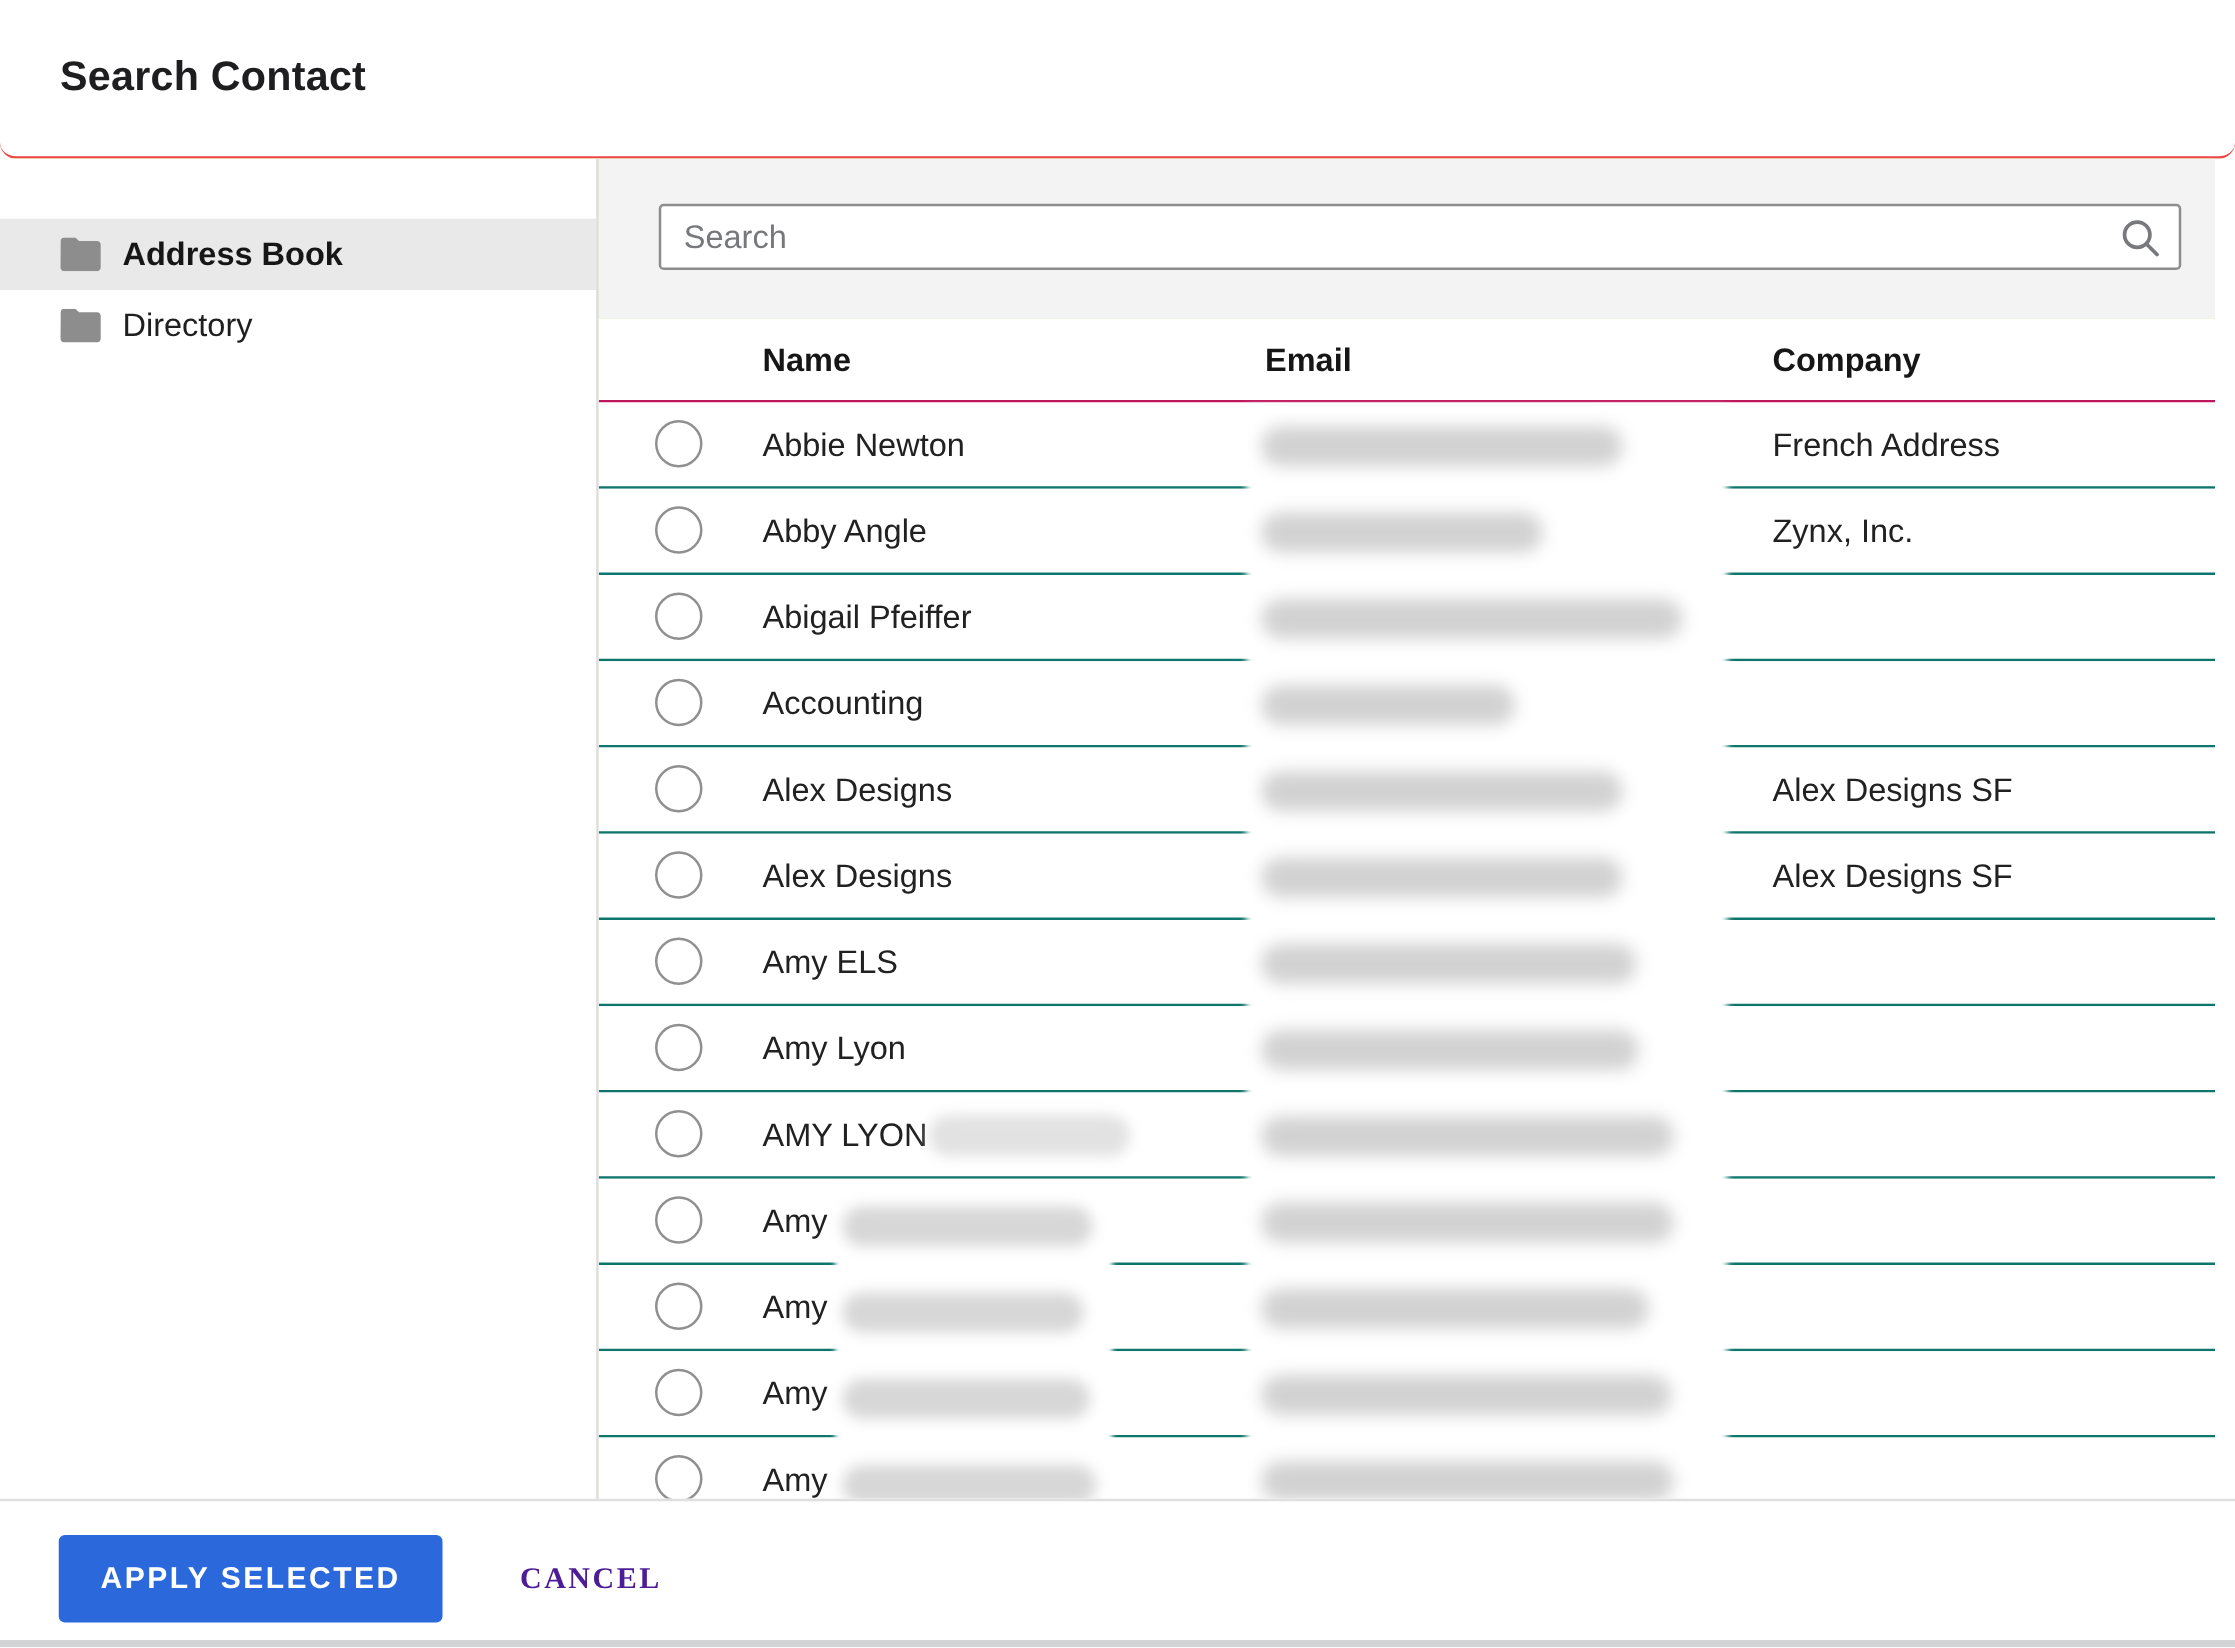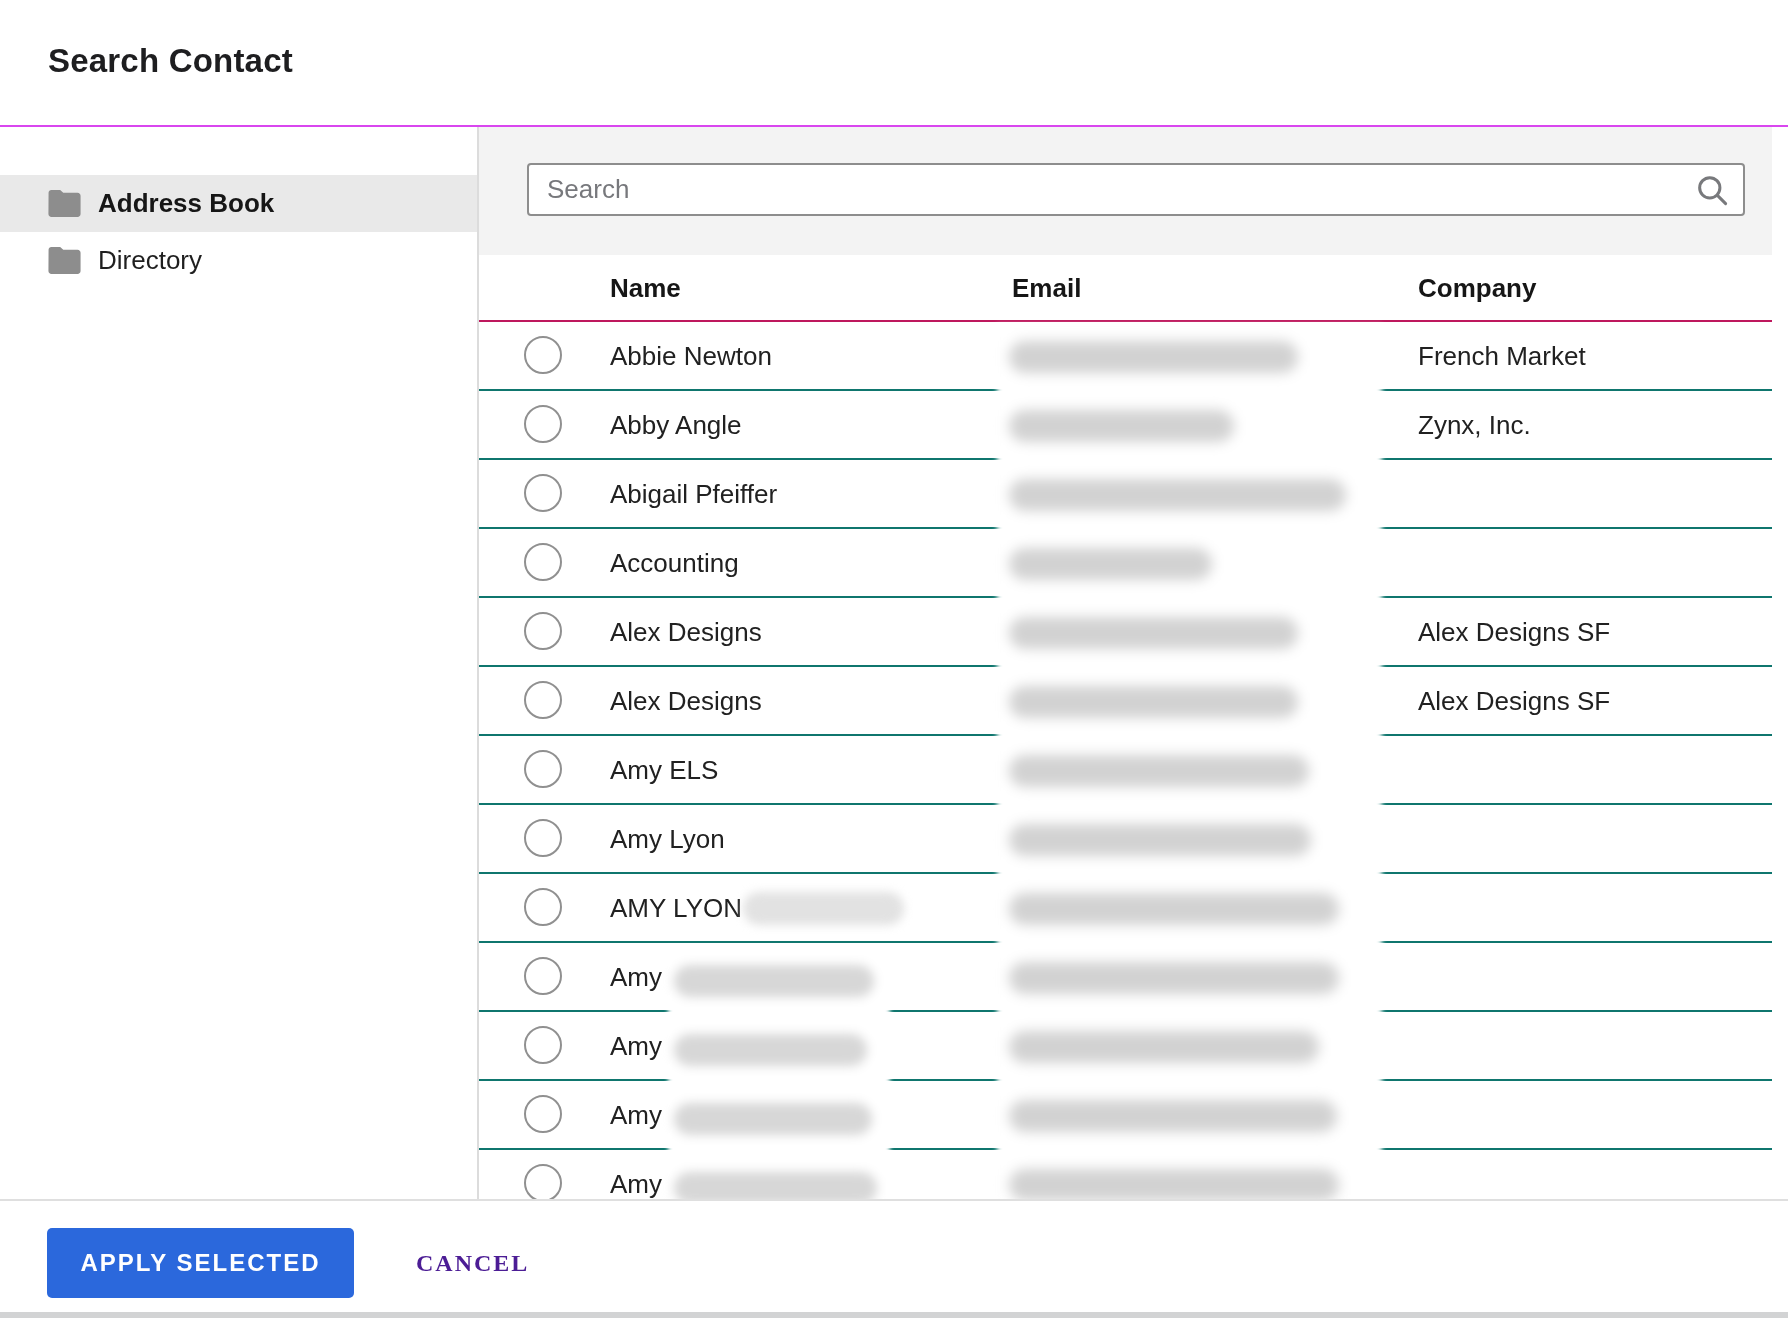--- a/index.html
+++ b/index.html
@@ -1,21 +1,21 @@
 <!DOCTYPE html>
 <html><head>
 <meta charset="utf-8">
 <style>
   html,body{margin:0;padding:0;background:#fff;}
   .app{position:relative;width:1788px;height:1318px;background:#fff;overflow:hidden;
        font-family:"Liberation Sans",sans-serif;-webkit-font-smoothing:antialiased;}
 
   
   .titlebar{position:absolute;top:0;left:0;right:0;height:127px;background:#fff;
-            border-bottom:2px solid #d946ef;box-sizing:border-box;}
+            border-bottom:2px solid #ef4444;box-sizing:border-box;border-radius:13px;}
   .titlebar h1{margin:0;padding:42px 0 0 48px;font-size:33px;font-weight:700;
                color:#1e1e20;letter-spacing:.2px;}
 
   
   .body{position:absolute;top:127px;left:0;right:16px;height:1072px;background:#bef264;}
 
   
   .sidebar{position:absolute;top:0;left:0;width:477px;height:100%;background:#fff;
            border-right:2px solid #dcdcdc;box-sizing:content-box;padding-top:48px;}
   .side-item{height:57px;display:flex;align-items:center;padding-left:48px;gap:17px;
@@ -112,21 +112,21 @@
       <div class="table" id="table">
         <div class="thead">
           <span class="col-name">Name</span>
           <span class="col-email">Email</span>
           <span class="col-company">Company</span>
         </div>
         <div id="rows">
             <div class="row">
               <span class="radio"></span>
               <span class="cell-name">Abbie Newton</span>
-              <span class="cell-company">French Market</span>
+              <span class="cell-company">French Address</span>
             </div>
             <div class="row">
               <span class="radio"></span>
               <span class="cell-name">Abby Angle</span>
               <span class="cell-company">Zynx, Inc.</span>
             </div>
             <div class="row">
               <span class="radio"></span>
               <span class="cell-name">Abigail Pfeiffer</span>
             </div>

